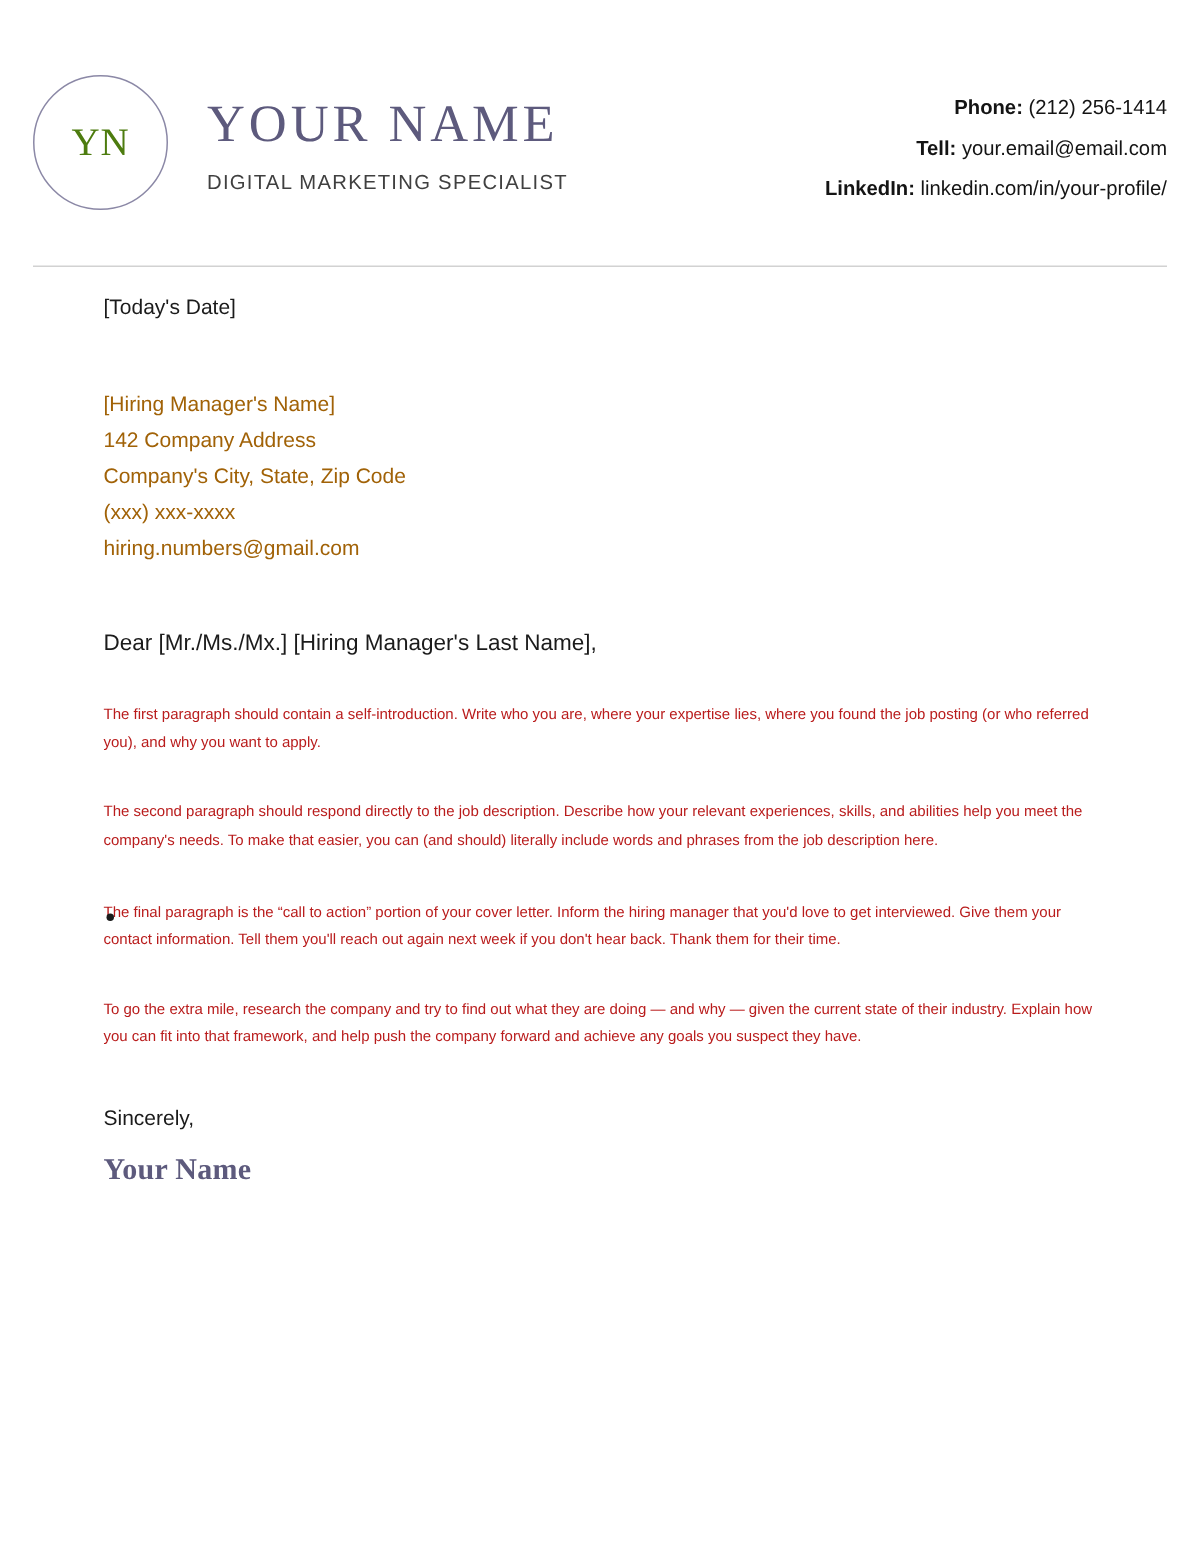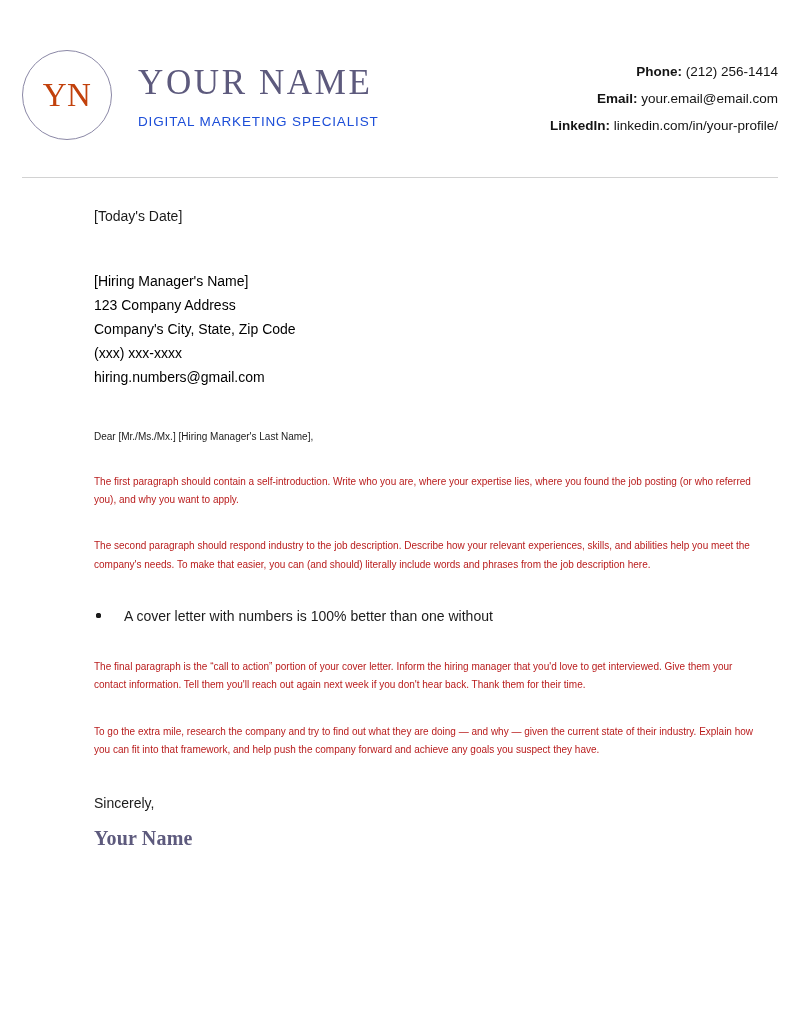--- a/index.html
+++ b/index.html
@@ -46,41 +46,41 @@
     border: 1.4px solid #8b88a6;
     display: flex;
     align-items: center;
     justify-content: center;
     box-sizing: border-box;
     flex: 0 0 auto;
     margin-top: 2px;
   }
   .monogram-text {
     font-family: "Liberation Serif", serif;
-    font-size: 33px;
-    color: #c2410c;
+    font-size: 26px;
+    color: #4d7c0f;
     letter-spacing: 0.5px;
     line-height: 1;
   }
   .name-block {
     margin-left: 26px;
     padding-top: 4px;
   }
   .full-name {
     font-family: "Liberation Serif", serif;
     font-size: 35px;
     color: #5d5a7d;
     letter-spacing: 2.6px;
     line-height: 1.12;
     white-space: nowrap;
   }
   .job-title {
     font-family: "Liberation Sans", sans-serif;
     font-size: 13.5px;
-    color: #1d4ed8;
+    color: #404040;
     letter-spacing: 0.85px;
     margin-top: 11px;
     white-space: nowrap;
   }
   .contact-block {
     text-align: right;
     padding-top: 10px;
   }
   .contact-line {
     font-size: 13.5px;
@@ -97,40 +97,39 @@
     top: 177px;
     width: 756px;
     height: 1px;
     background: #d2d2d2;
   }
 
   
   .body-area {
     position: absolute;
     left: 69px;
-    top: 206px;
+    top: 194px;
     width: 662px;
-    margin-left: 25px;
   }
   .letter-date {
     font-size: 14px;
     color: #1b1b1b;
     line-height: 1.55;
   }
   .recipient {
     margin-top: 41px;
   }
   .recipient-line {
     font-size: 14px;
-    color: #000000;
+    color: #a16207;
     line-height: 1.72;
   }
   .salutation {
     margin-top: 40px;
-    font-size: 10px;
+    font-size: 15px;
     color: #1b1b1b;
     line-height: 1.55;
   }
   .para {
     margin-top: 28px;
     font-size: 10px;
     color: #b91c1c;
     line-height: 1.84;
     text-align: left;
   }
@@ -187,57 +186,53 @@
           <div class="full-name">YOUR NAME</div>
           <div class="job-title">DIGITAL MARKETING SPECIALIST</div>
         </div>
       </div>
 
       <div class="contact-block">
         <div class="contact-line">
           <span class="lbl">Phone:</span><span> (212) 256-1414</span>
         </div>
         <div class="contact-line">
-          <span class="lbl">Email:</span><span> your.email@email.com</span>
+          <span class="lbl">Tell:</span><span> your.email@email.com</span>
         </div>
         <div class="contact-line">
           <span class="lbl">LinkedIn:</span><span> linkedin.com/in/your-profile/</span>
         </div>
       </div>
 
     </div>
     <div class="divider"></div>
   </div>
 
   <div class="body-area">
 
     <div class="letter-date">[Today's Date]</div>
 
     <div class="recipient">
       <div class="recipient-line">[Hiring Manager's Name]</div>
-      <div class="recipient-line">123 Company Address</div>
+      <div class="recipient-line">142 Company Address</div>
       <div class="recipient-line">Company's City, State, Zip Code</div>
       <div class="recipient-line">(xxx) xxx-xxxx</div>
       <div class="recipient-line">hiring.numbers@gmail.com</div>
     </div>
 
     <div class="salutation">Dear [Mr./Ms./Mx.] [Hiring Manager's Last Name],</div>
 
     <div class="para">The first paragraph should contain a self-introduction. Write who you are, where your expertise lies, where you found the job posting (or who referred you), and why you want to apply.</div>
 
-    <div class="para">The second paragraph should respond industry to the job description. Describe how your relevant experiences, skills, and abilities help you meet the company's needs. To make that easier, you can (and should) literally include words and phrases from the job description here.</div>
+    <div class="para">The second paragraph should respond directly to the job description. Describe how your relevant experiences, skills, and abilities help you meet the company's needs. To make that easier, you can (and should) literally include words and phrases from the job description here.</div>
 
     <ul class="bullets">
       <li class="bullet-item">
         <span class="bullet-dot"></span>
       </li>
-      <li class="bullet-item">
-        <span class="bullet-dot"></span>
-        <span>A cover letter with numbers is 100% better than one without</span>
-      </li>
     </ul>
 
     <div class="para">The final paragraph is the “call to action” portion of your cover letter. Inform the hiring manager that you'd love to get interviewed. Give them your contact information. Tell them you'll reach out again next week if you don't hear back. Thank them for their time.</div>
 
     <div class="para">To go the extra mile, research the company and try to find out what they are doing — and why — given the current state of their industry. Explain how you can fit into that framework, and help push the company forward and achieve any goals you suspect they have.</div>
 
     <div class="closing">Sincerely,</div>
 
     <div class="signature-name">Your Name</div>
 

